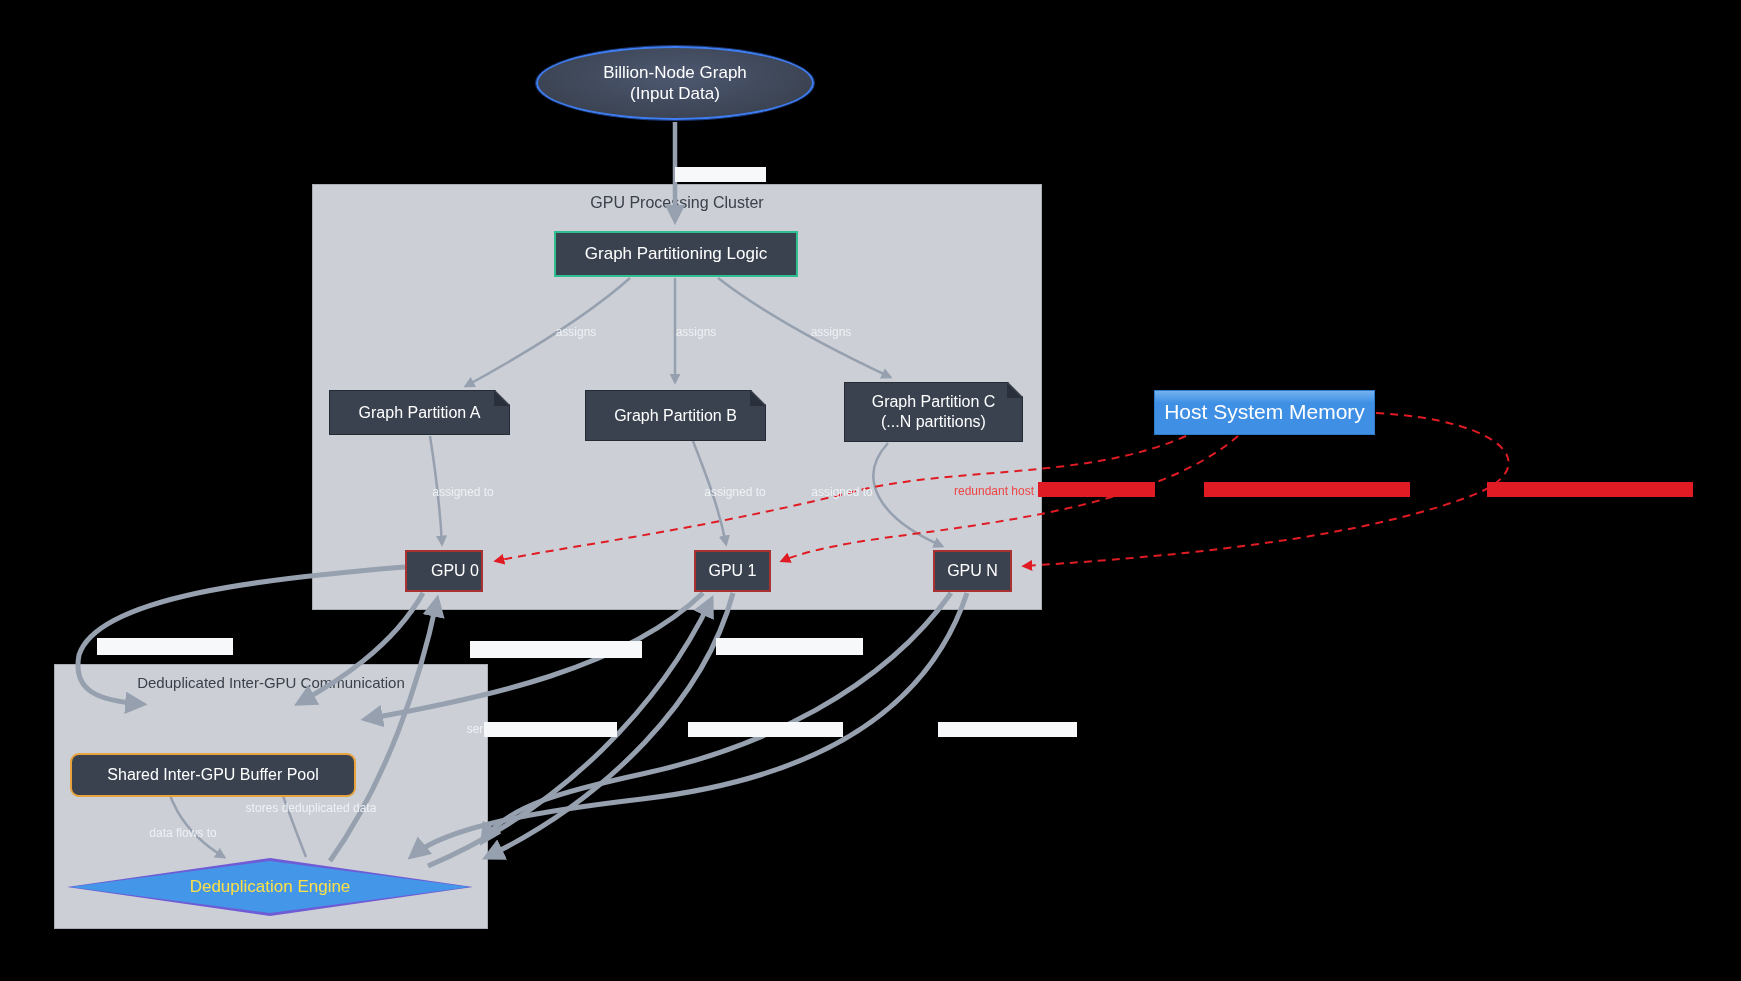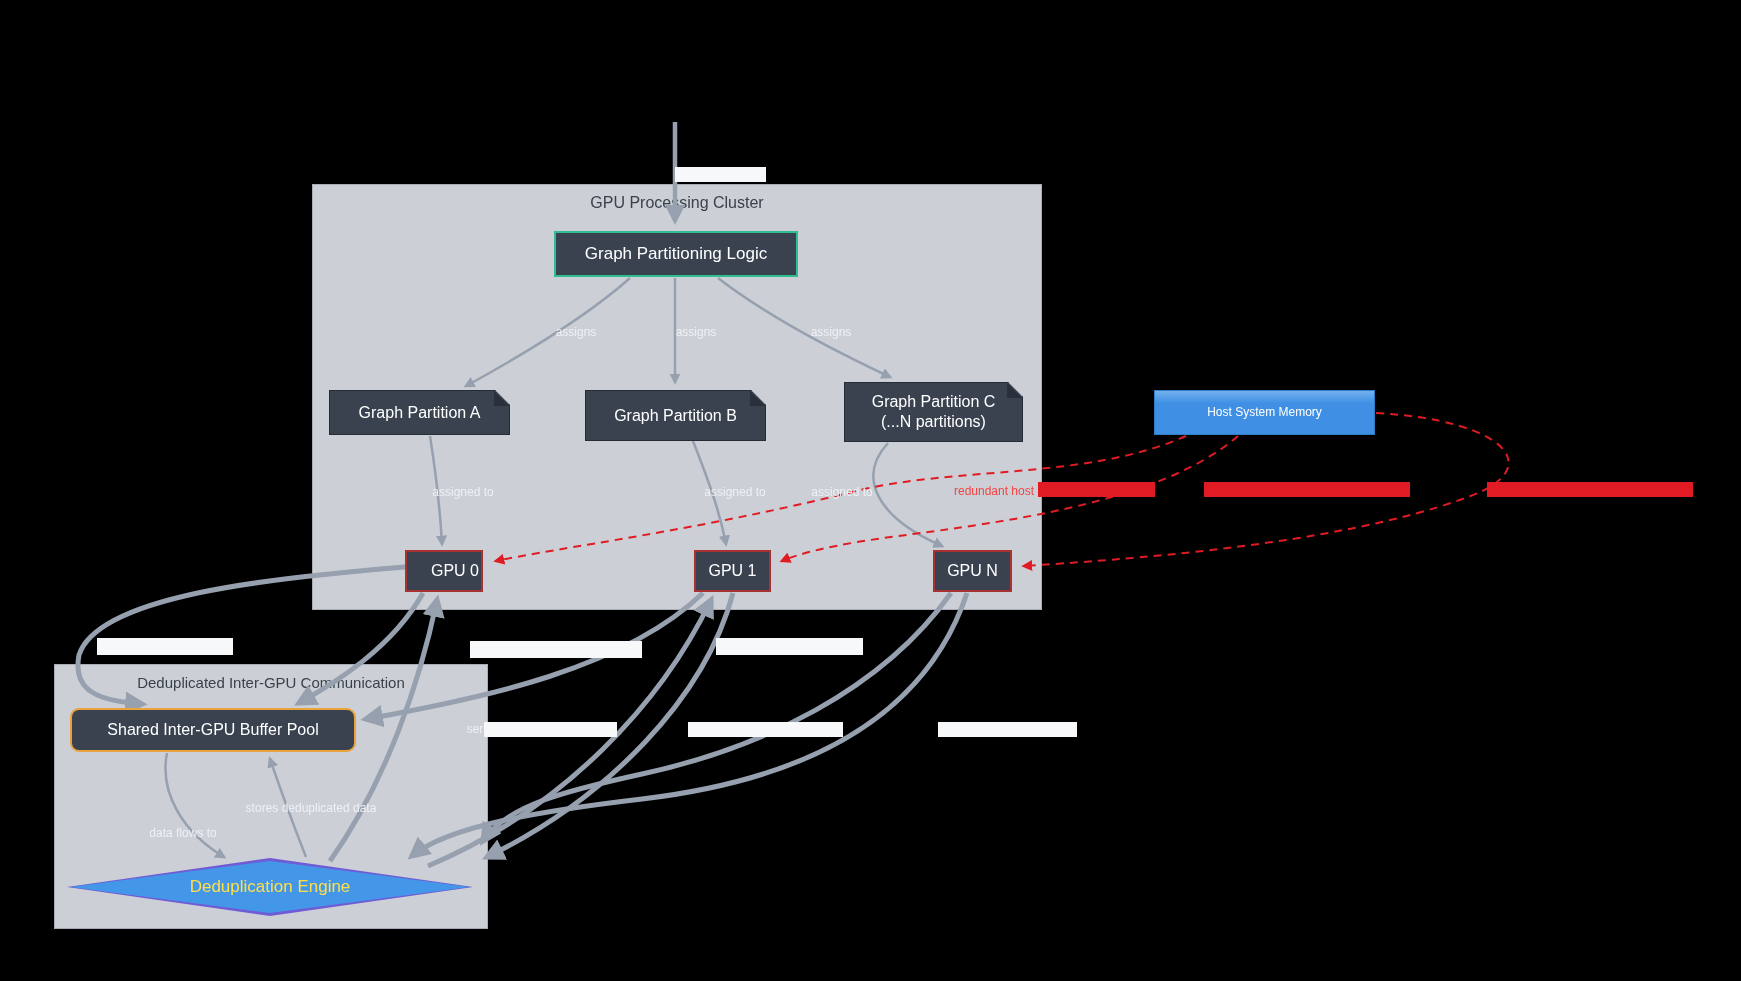--- a/index.html
+++ b/index.html
@@ -35,23 +35,23 @@
     font-size:16px;
   }
   .note::after{
     content:"";position:absolute;top:0;right:0;width:15px;height:15px;
     background:#2a3останов03b;background:#2a303b;
     clip-path:polygon(0 0, 100% 100%, 0 100%);
   }
   .gpu{border:2px solid #a83232;font-size:16px;}
   .host{
     background:linear-gradient(180deg,#74b2ee 0%, #3f90e5 28%);
-    border:1px solid #2f7cc9;font-size:12px;text-align:right;
+    border:1px solid #2f7cc9;font-size:21px;text-align:right;
   }
-  .buffer{border:2px solid #e8a33d;border-radius:9px;font-size:16px;}
+  .buffer{border:2px solid #e8a33d;border-radius:9px;font-size:16px;margin-top:45px;}
   .diamond-outer{
     position:absolute;z-index:4;
     clip-path:polygon(50% 0, 100% 50%, 50% 100%, 0 50%);
     background:#6f5bd6;
     display:flex;align-items:center;justify-content:center;
   }
   .diamond-inner{
     position:absolute;left:3px;top:3px;right:3px;bottom:3px;
     clip-path:polygon(50% 0, 100% 50%, 50% 100%, 0 50%);
     background:#4496e8;
@@ -111,20 +111,24 @@
     <path d="M428,866 C565,808 662,702 711,600" stroke="#96a0af" stroke-width="5" fill="none" marker-end="url(#ag)"></path>
 
     <path d="M167,753 C159,794 184,833 224,857" stroke="#96a0af" stroke-width="2.5" fill="none" marker-end="url(#ag)"></path>
     <path d="M306,857 C293,824 281,791 270,759" stroke="#96a0af" stroke-width="2.5" fill="none" marker-end="url(#ag)"></path>
 
     <path d="M1186,436 C1088,480 952,466 852,492 C700,530 556,548 496,561" stroke="#e01b24" stroke-width="2" stroke-dasharray="8 6" fill="none" marker-end="url(#ar)"></path>
     <path d="M1238,436 C1162,502 1005,522 898,536 C830,545 798,554 782,561" stroke="#e01b24" stroke-width="2" stroke-dasharray="8 6" fill="none" marker-end="url(#ar)"></path>
     <path d="M1376,413 C1506,420 1548,468 1468,497 C1336,546 1116,560 1024,566" stroke="#e01b24" stroke-width="2" stroke-dasharray="8 6" fill="none" marker-end="url(#ar)"></path>
   </svg>
 
+  <div class="node ellipse" style="left:536px;top:46px;width:278px;height:74px;">
+    <span>Billion-Node Graph</span>
+    <span class="l2">(Input Data)</span>
+  </div>
 
   <div class="node logic" style="left:554px;top:231px;width:244px;height:46px;">
     <span>Graph Partitioning Logic</span>
   </div>
 
   <div class="node note" style="left:329px;top:390px;width:181px;height:45px;">
     <span>Graph Partition A</span>
   </div>
 
   <div class="node note" style="left:585px;top:390px;width:181px;height:51px;">

